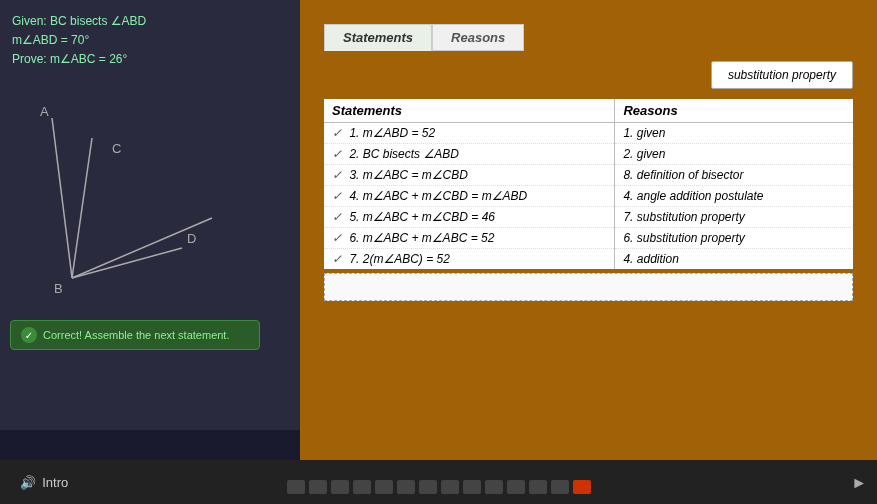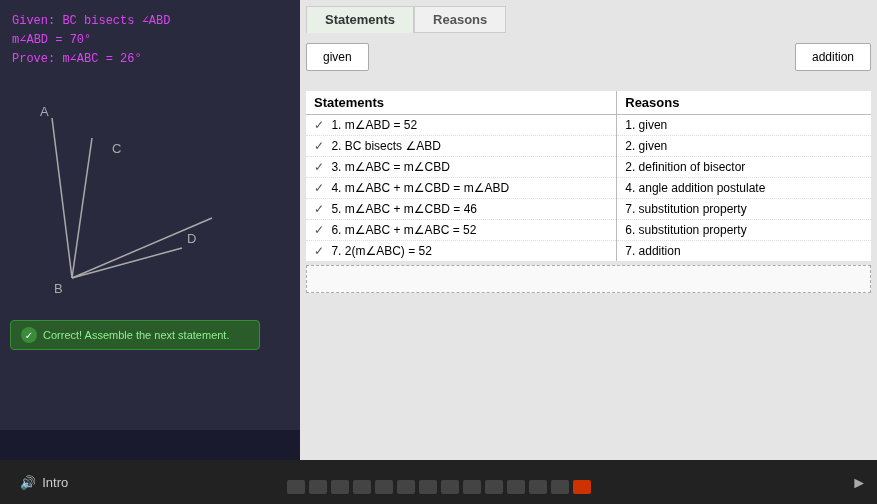--- a/index.html
+++ b/index.html
@@ -18,25 +18,24 @@
       position: absolute;
       left: 0;
       top: 0;
       width: 300px;
       height: 430px;
       background: #2a2a3e;
       padding: 12px;
     }
 
     .given-text {
-      color: #d946ef;
+      color: #86efac;
       font-size: 12px;
       line-height: 1.6;
       margin-bottom: 8px;
-      font-family: Liberation Mono, monospace;
     }
 
     .geometry-diagram {
       position: relative;
       width: 260px;
       height: 260px;
       margin-top: 8px;
     }
 
     .geometry-diagram svg {
@@ -73,22 +72,23 @@
       flex-shrink: 0;
     }
 
     
     .right-panel {
       position: absolute;
       left: 300px;
       top: 0;
       right: 0;
       bottom: 0;
-      background: #e5e5e5;
-      padding: 6px;
+      background: #a16207;
+      padding: 24px;
+      font-style: italic;
     }
 
     
     .tab-bar {
       display: flex;
       margin-bottom: 10px;
       gap: 0;
     }
 
     .tab {
@@ -267,30 +267,25 @@
 
   <div class="tab-bar">
     <div class="tab active">
       <span>Statements</span>
     </div>
     <div class="tab inactive">
       <span>Reasons</span>
     </div>
   </div>
 
+
   <div class="drag-areas">
-    <div class="drag-option">
-      <span>given</span>
+    <div class="drag-option" style="margin-left:auto;">
+      <span>substitution property</span>
     </div>
-    <div class="drag-option" style="margin-left:auto;">
-      <span>addition</span>
-    </div>
-  </div>
-
-  <div class="drag-areas">
   </div>
 
   <table class="proof-table">
     <thead>
       <tr>
         <th class="stmt-col">
           <span>Statements</span>
         </th>
         <th class="reason-col">
           <span>Reasons</span>
@@ -318,21 +313,21 @@
         <span>2. given</span>
       </td>
     </tr>
         <tr>
       <td class="stmt-col">
         <span class="checkmark">✓</span>
         <span>3.</span>
         <span> m∠ABC = m∠CBD</span>
       </td>
       <td class="reason-col">
-        <span>2. definition of bisector</span>
+        <span>8. definition of bisector</span>
       </td>
     </tr>
         <tr>
       <td class="stmt-col">
         <span class="checkmark">✓</span>
         <span>4.</span>
         <span> m∠ABC + m∠CBD = m∠ABD</span>
       </td>
       <td class="reason-col">
         <span>4. angle addition postulate</span>
@@ -358,21 +353,21 @@
         <span>6. substitution property</span>
       </td>
     </tr>
         <tr>
       <td class="stmt-col">
         <span class="checkmark">✓</span>
         <span>7.</span>
         <span> 2(m∠ABC) = 52</span>
       </td>
       <td class="reason-col">
-        <span>7. addition</span>
+        <span>4. addition</span>
       </td>
     </tr>
       </tbody>
   </table>
 
   <div class="drop-zone"></div>
 
 </div>
 
 <div class="bottom-bar">

